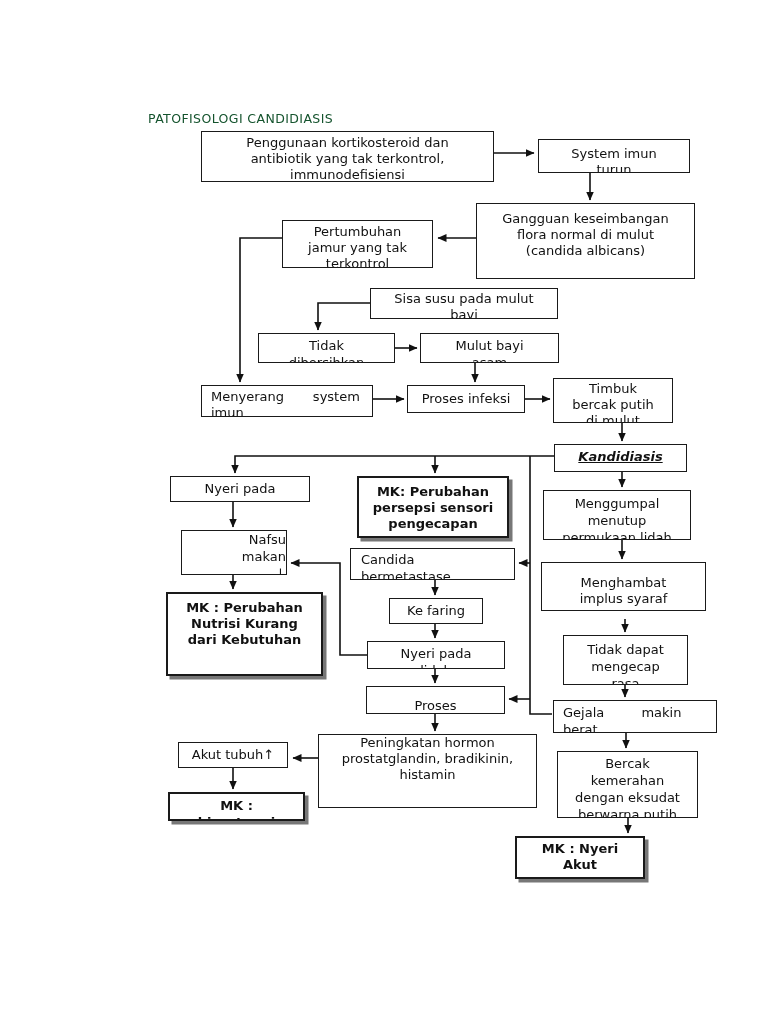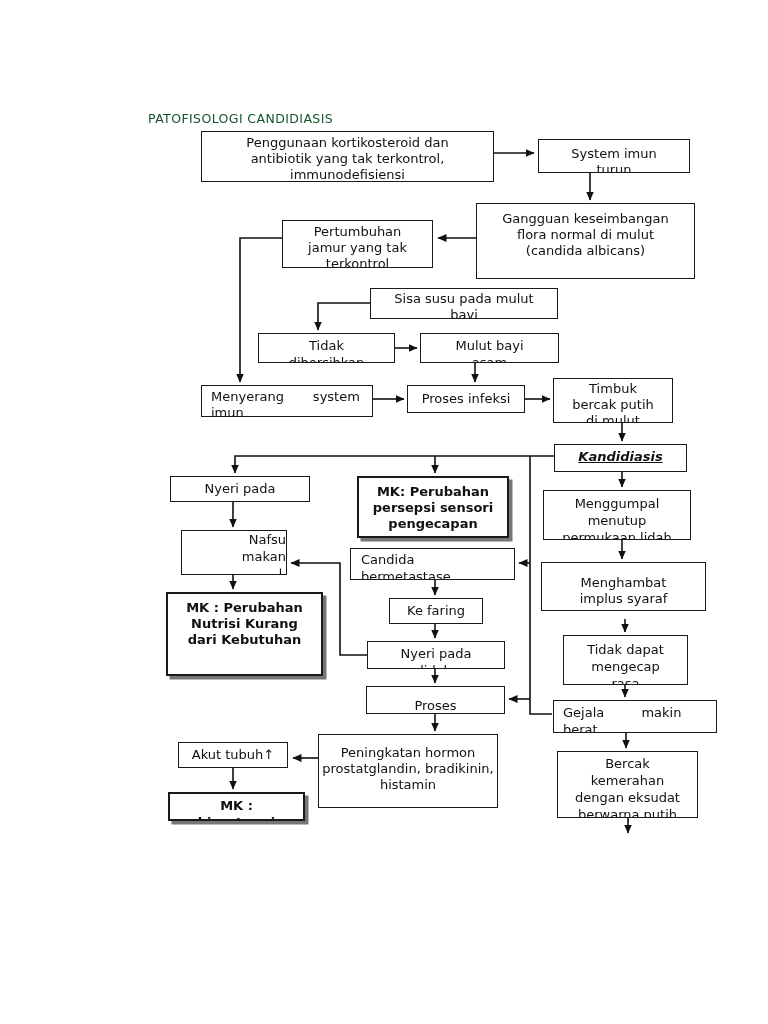--- a/index.html
+++ b/index.html
@@ -69,29 +69,31 @@
   <div class="node lh17" style="left:563px;top:635px;width:125px;height:50px;padding-top:5px;">Tidak dapat
 mengecap
 rasa</div>
   <div class="node lh17" style="left:367px;top:641px;width:138px;height:28px;padding-top:3px;">Nyeri pada
 lidah</div>
   <div class="node lh17" style="left:366px;top:686px;width:139px;height:28px;padding-top:10px;">Proses
 inflamasi</div>
   <div class="node lh17 left" style="left:553px;top:700px;width:164px;height:33px;padding-top:3px;padding-left:9px;">Gejala&nbsp;&nbsp;&nbsp;&nbsp;&nbsp;&nbsp;&nbsp;&nbsp;&nbsp;makin
 berat</div>
   <div class="node" style="left:178px;top:742px;width:110px;height:26px;padding-top:4px;">Akut tubuh↑</div>
-  <div class="node" style="left:318px;top:734px;width:180px;height:74px;padding-top:10px;">Peningkatan hormon
+  <div class="node" style="left:318px;top:734px;width:219px;height:74px;">Peningkatan hormon
 prostatglandin, bradikinin,
 histamin</div>
   <div class="node lh17" style="left:557px;top:751px;width:141px;height:67px;padding-top:3px;">Bercak
 kemerahan
 dengan eksudat
 berwarna putih</div>
   <div class="node lh17 mk" style="left:168px;top:792px;width:137px;height:29px;padding-top:3px;">MK :
 hipertermi</div>
+  <div class="node mk" style="left:515px;top:836px;width:130px;height:43px;padding-top:3px;">MK : Nyeri
+Akut</div>
 
   <svg class="wires" width="768" height="1024" viewBox="0 0 768 1024">
     <defs>
       <marker id="ah" markerUnits="userSpaceOnUse" markerWidth="10" markerHeight="10" refX="8.5" refY="4" orient="auto">
         <path d="M0,0 L9,4 L0,8 Z" fill="#111"></path>
       </marker>
     </defs>
     <g stroke="#111" stroke-width="1.6" fill="none">
       <path d="M530,456 V714 H552"></path>
       <path d="M494,153 H534" marker-end="url(#ah)"></path>

